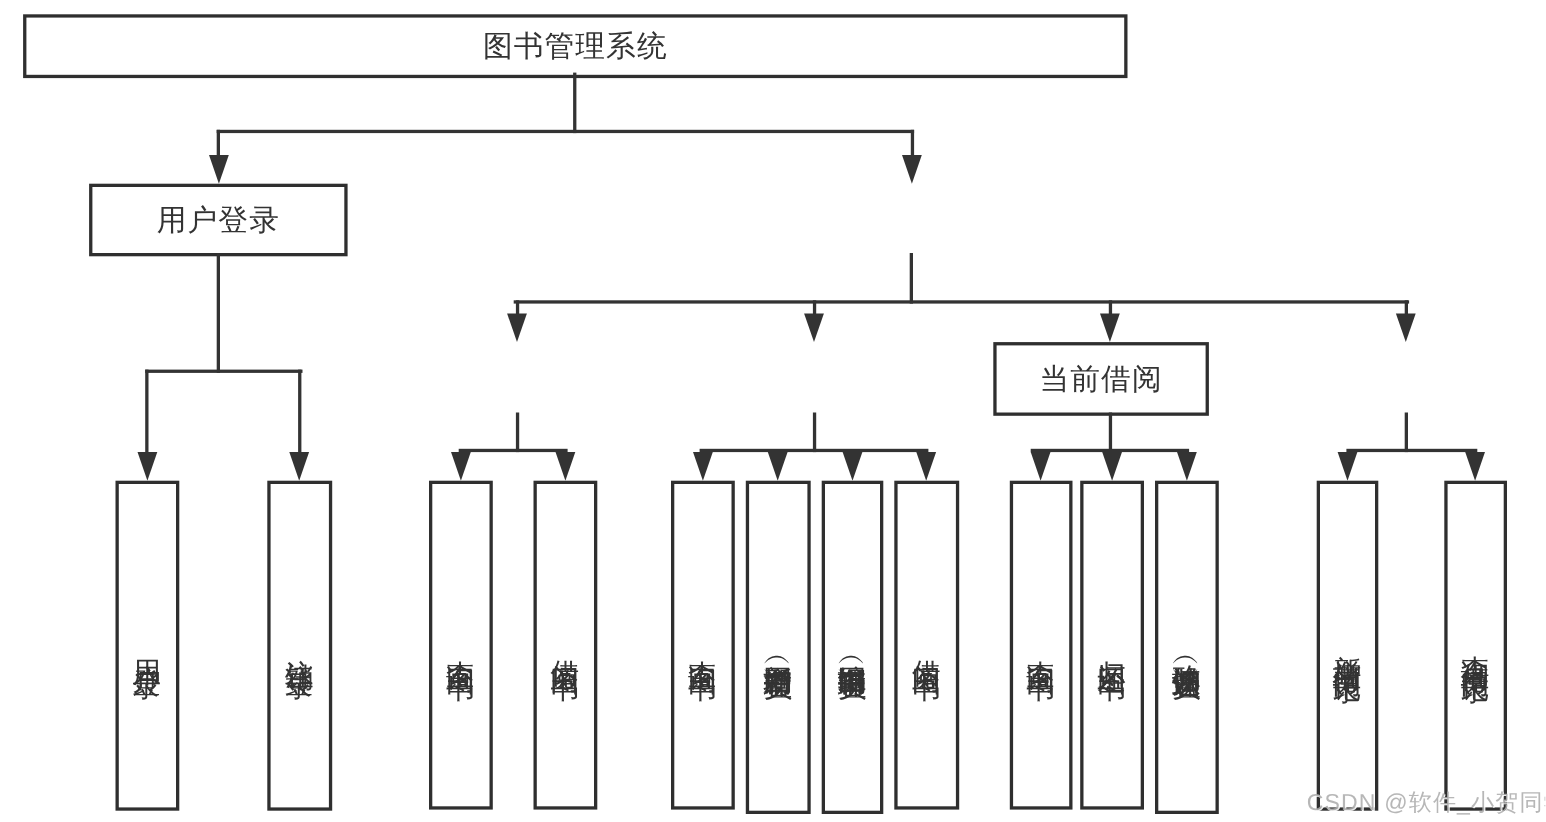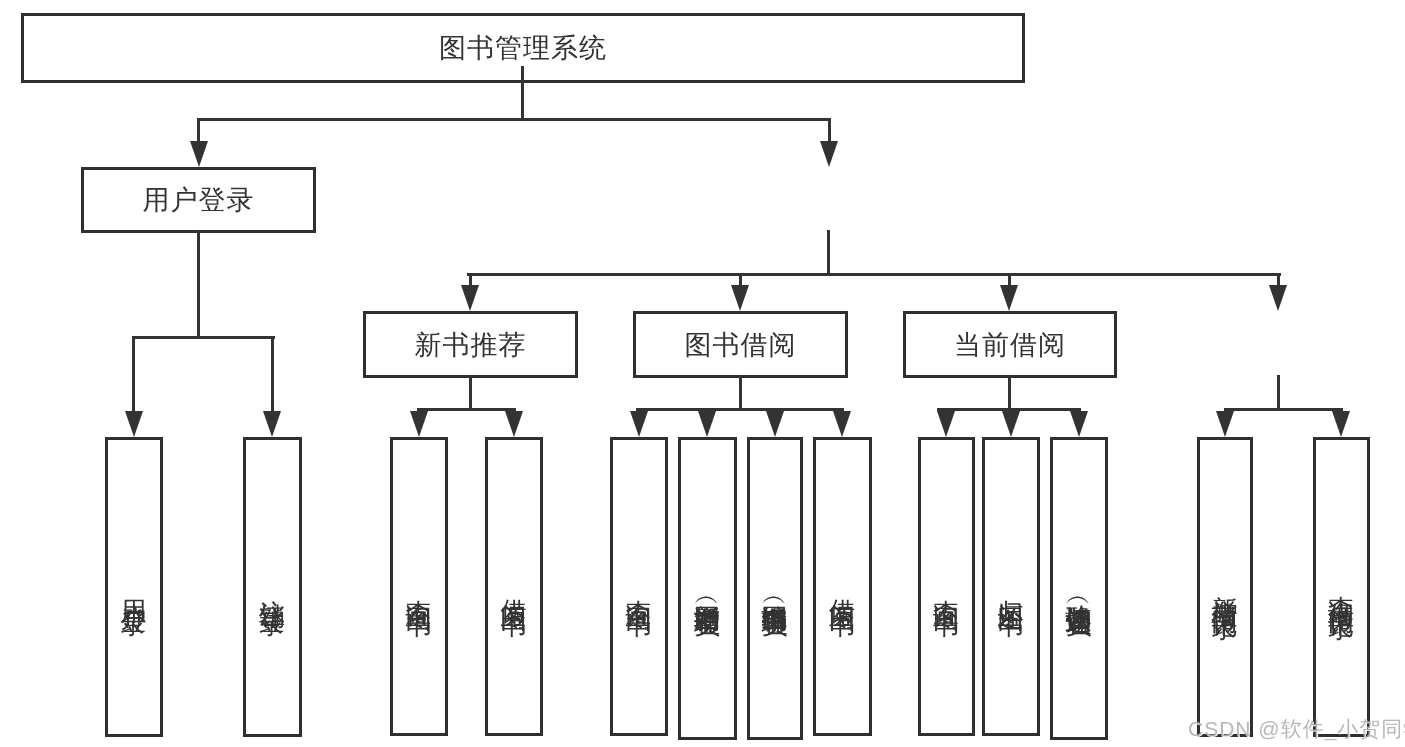--- a/index.html
+++ b/index.html
@@ -29,21 +29,21 @@
     position:absolute; left:1188px; top:715px; z-index:5;
     font-size:21px; letter-spacing:1px; color:rgba(170,170,170,0.85);
     text-shadow:1px 1px 0 rgba(255,255,255,0.9); white-space:nowrap;
   }
 </style>
 </head>
 <body>
 
 <div class="canvas">
 
-  <div class="box hbox" style="left:21px;top:13px;width:1004px;height:70px">图书管理系统</div>
+  <div class="box hbox" style="left:21px;top:13px;width:1004px;height:58px">图书管理系统</div>
 
   <div class="vl" style="left:521px;top:66px;height:55px"></div>
   <div class="hl" style="left:197px;top:118px;width:634px"></div>
   <div class="vl" style="left:197px;top:118px;height:28px"></div>
   <div class="arrow" style="left:190px;top:141px"></div>
   <div class="vl" style="left:828px;top:118px;height:28px"></div>
   <div class="arrow" style="left:820px;top:141px"></div>
 
   <div class="box hbox" style="left:81px;top:167px;width:235px;height:66px">用户登录</div>
 
@@ -58,23 +58,21 @@
   <div class="hl" style="left:467px;top:273px;width:814px"></div>
   <div class="vl" style="left:469px;top:273px;height:15px"></div>
   <div class="arrow" style="left:461px;top:285px"></div>
   <div class="vl" style="left:739px;top:273px;height:15px"></div>
   <div class="arrow" style="left:731px;top:285px"></div>
   <div class="vl" style="left:1008px;top:273px;height:15px"></div>
   <div class="arrow" style="left:1000px;top:285px"></div>
   <div class="vl" style="left:1277px;top:273px;height:15px"></div>
   <div class="arrow" style="left:1269px;top:285px"></div>
 
-  <div class="box hbox" style="left:363px;top:311px;width:215px;height:67px">新书推荐</div>
-  <div class="box hbox" style="left:633px;top:311px;width:215px;height:67px">图书借阅</div>
-  <div class="box hbox" style="left:903px;top:311px;width:214px;height:67px">当前借阅</div>
+  <div class="box hbox" style="left:903px;top:311px;width:196px;height:67px">当前借阅</div>
 
   <div class="vl" style="left:469px;top:375px;height:36px"></div>
   <div class="hl" style="left:417px;top:408px;width:99px"></div>
   <div class="arrow" style="left:410px;top:411px"></div>
   <div class="arrow" style="left:505px;top:411px"></div>
 
   <div class="vl" style="left:739px;top:375px;height:36px"></div>
   <div class="hl" style="left:636px;top:408px;width:208px"></div>
   <div class="arrow" style="left:630px;top:411px"></div>
   <div class="arrow" style="left:698px;top:411px"></div>

